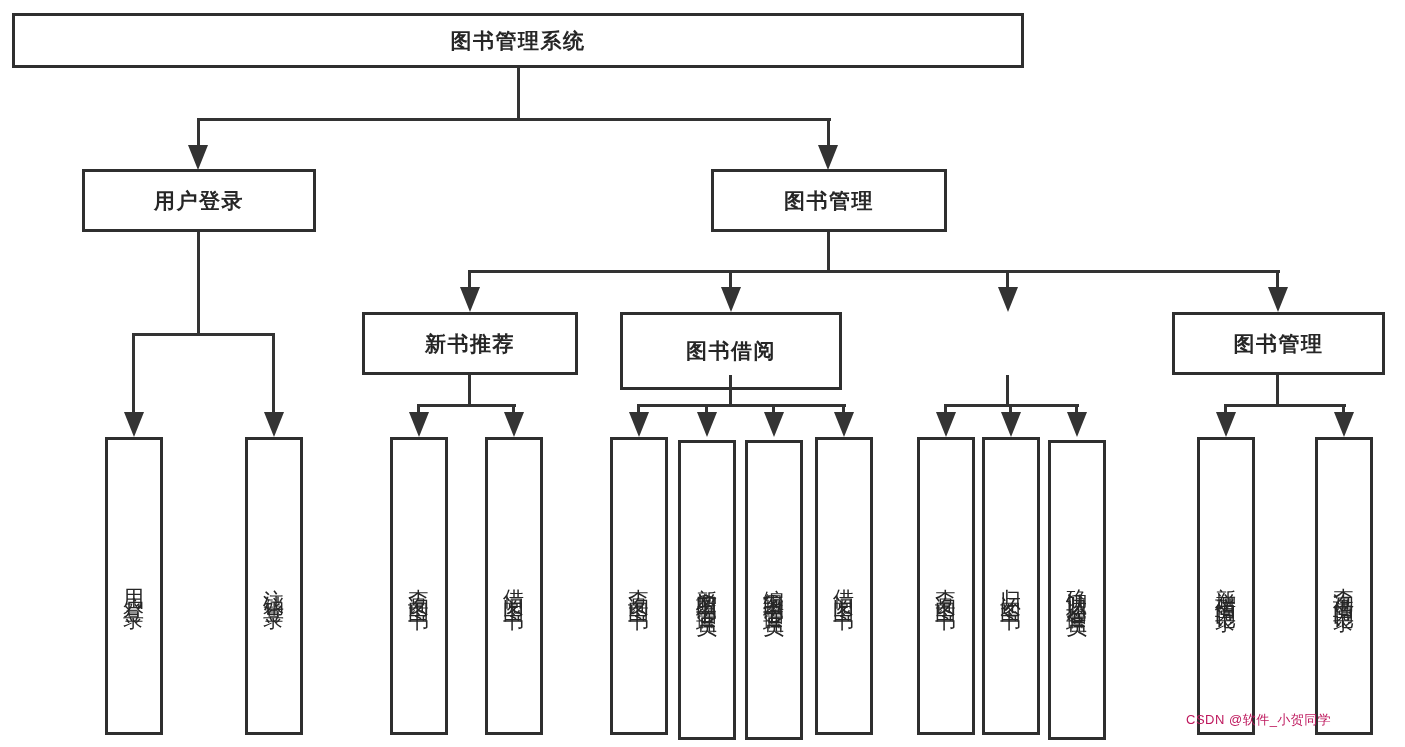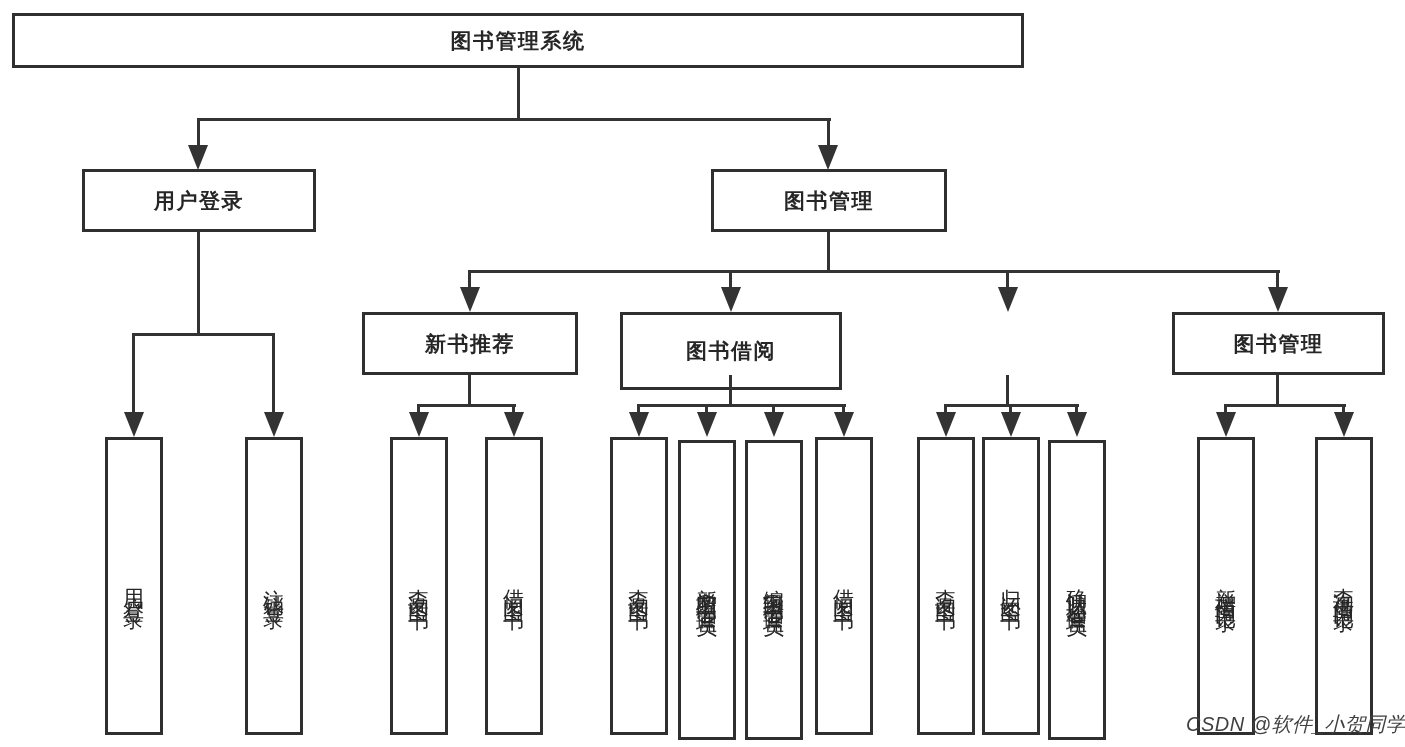--- a/index.html
+++ b/index.html
@@ -38,25 +38,24 @@
   .hline{position:absolute;height:3px;background:#333333;}
   .ah{
     position:absolute;width:0;height:0;
     border-left:10px solid transparent;
     border-right:10px solid transparent;
     border-top:25px solid #333333;
   }
   .watermark{
     position:absolute;
     left:1186px;top:711px;
-    font-size:20px;
-    color:#404040;
+    font-size:13px;
+    color:#be185d;
     letter-spacing:0.5px;
     white-space:nowrap;
-    font-style:italic;
   }
 </style>
 </head>
 <body>
 
 <div id="stage">
 
   <div class="box" style="left:12px;top:13px;width:1012px;height:55px;">
     <span class="hlabel">图书管理系统</span>
   </div>

